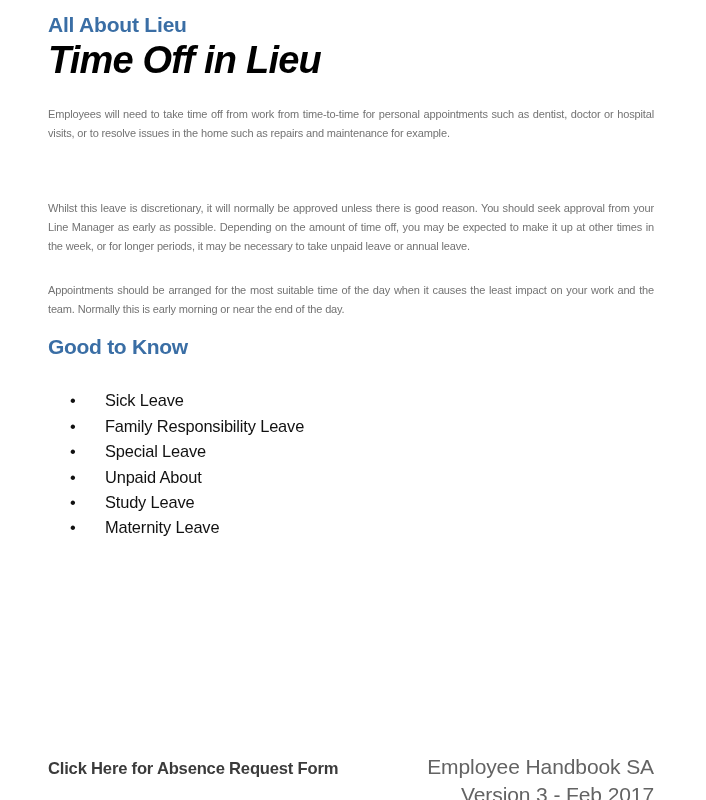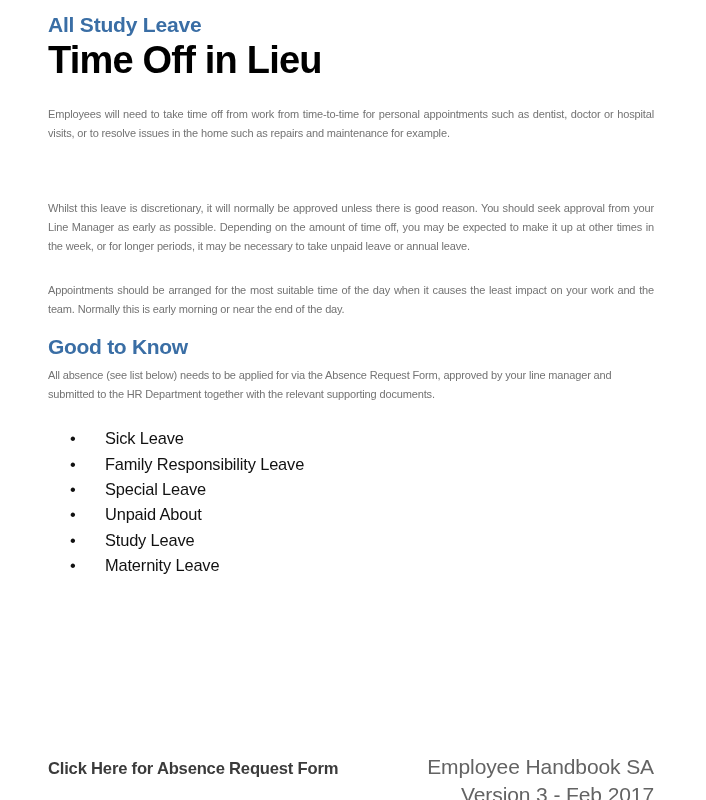--- a/index.html
+++ b/index.html
@@ -38,20 +38,21 @@
     padding-top: 14px;
   }
   .doc-title {
     color: #000000;
     font-size: 38px;
     font-weight: bold;
     letter-spacing: -0.8px;
     line-height: 1.05;
     margin: 0;
     padding-top: 6px;
+    font-style: italic;
   }
   .section-heading {
     color: #3a6ea5;
     font-size: 21px;
     font-weight: bold;
     letter-spacing: -0.3px;
     line-height: 1.1;
     margin: 0;
     padding-top: 16px;
     padding-bottom: 8px;
@@ -126,33 +127,32 @@
     white-space: nowrap;
   }
 </style>
 </head>
 <body>
 
 <div class="page">
 
   <div class="content">
 
-    <div class="kicker">All Study Leave</div>
+    <div class="kicker">All About Lieu</div>
 
     <h1 class="doc-title">Time Off in Lieu</h1>
 
     <p class="para first">Employees will need to take time off from work from time-to-time for personal appointments such as dentist, doctor or hospital visits, or to resolve issues in the home such as repairs and maintenance for example.</p>
 
     <p class="para gap-large">Whilst this leave is discretionary, it will normally be approved unless there is good reason. You should seek approval from your Line Manager as early as possible. Depending on the amount of time off, you may be expected to make it up at other times in the week, or for longer periods, it may be necessary to take unpaid leave or annual leave.</p>
 
     <p class="para gap-top">Appointments should be arranged for the most suitable time of the day when it causes the least impact on your work and the team. Normally this is early morning or near the end of the day.</p>
 
     <h2 class="section-heading">Good to Know</h2>
 
-    <p class="para left">All absence (see list below) needs to be applied for via the Absence Request Form, approved by your line manager and submitted to the HR Department together with the relevant supporting documents.</p>
 
     <ul class="bullet-list">
       <li>
         <span class="dot">•</span>
         <span>Sick Leave</span>
       </li>
       <li>
         <span class="dot">•</span>
         <span>Family Responsibility Leave</span>
       </li>

